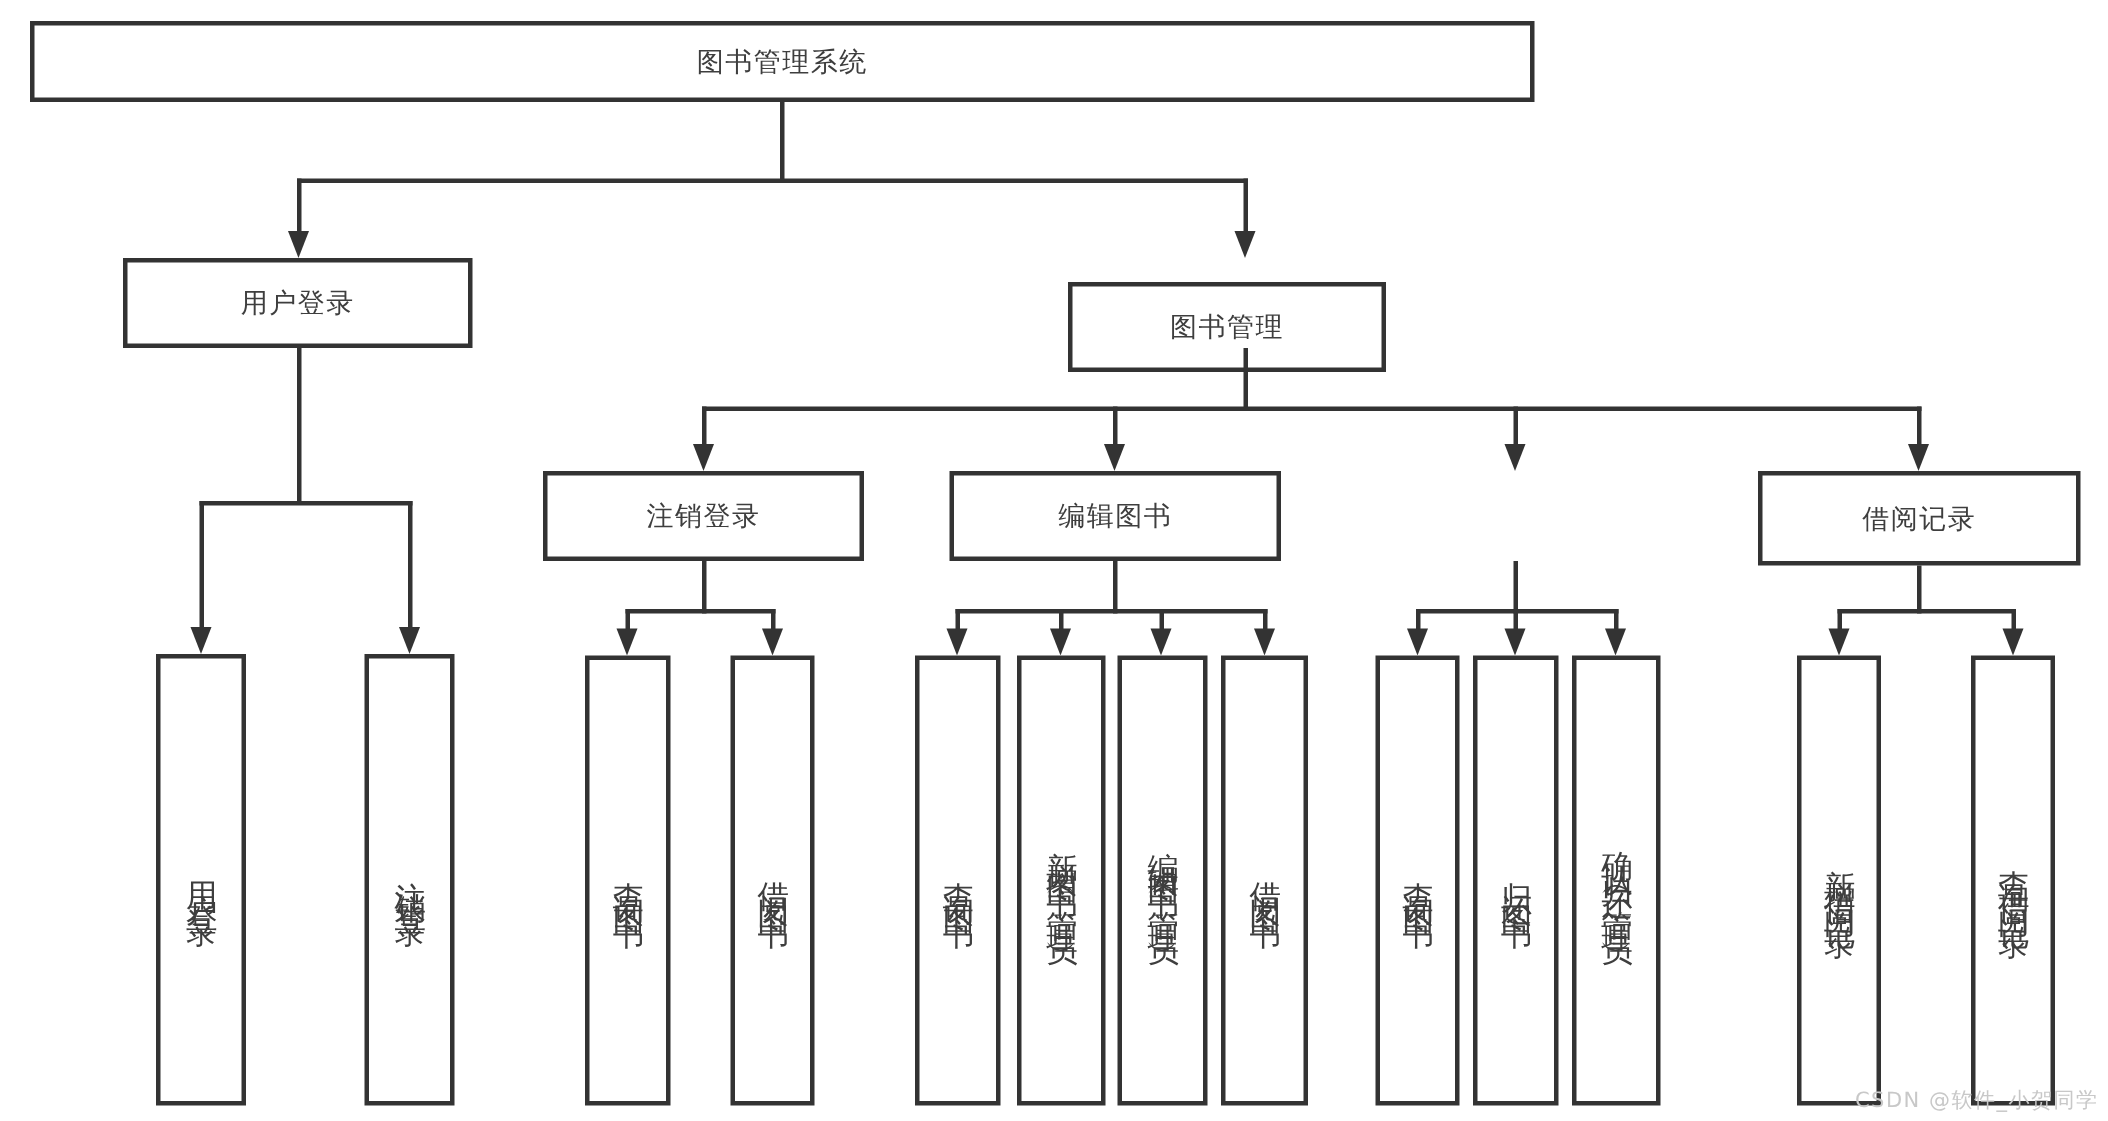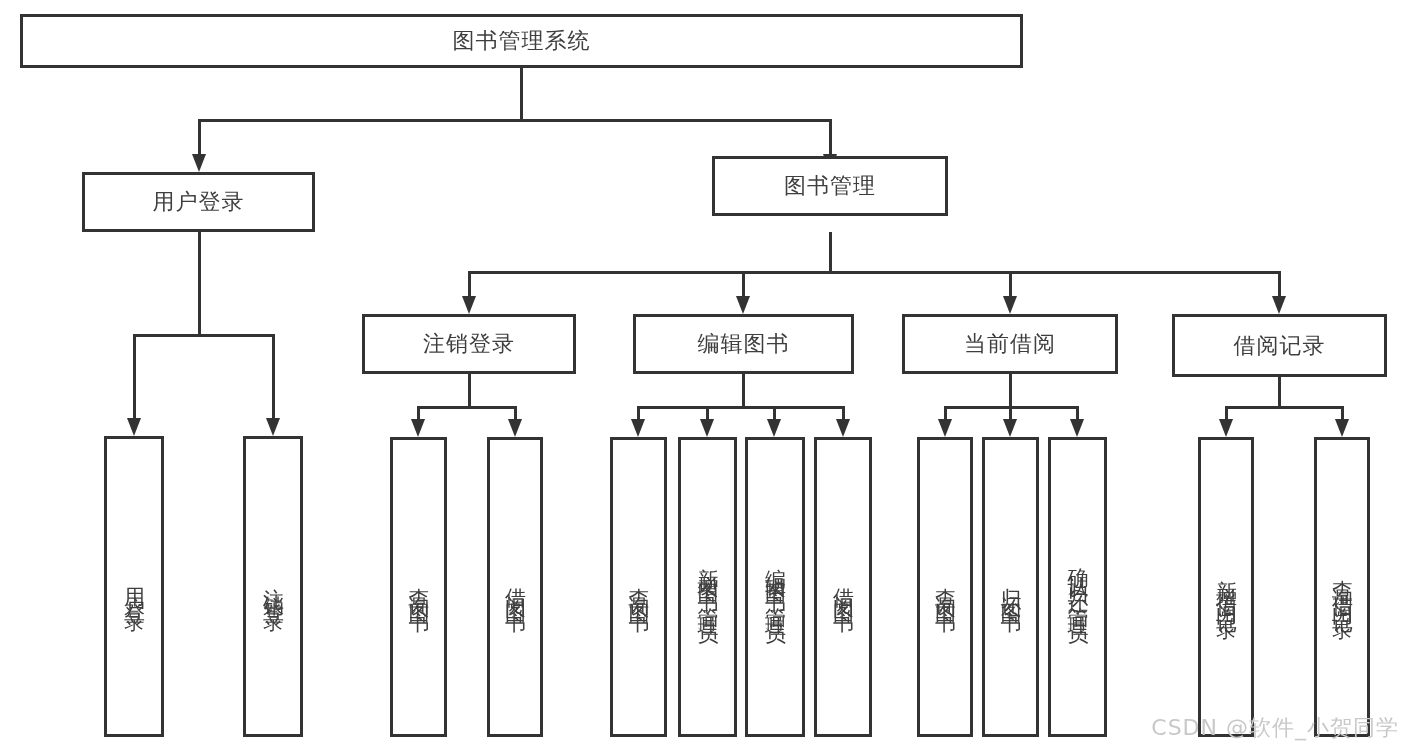--- a/index.html
+++ b/index.html
@@ -24,21 +24,21 @@
     position:absolute;
     box-sizing:border-box;
     border:3px solid var(--line);
     background:#fff;
     display:flex;
     align-items:center;
     justify-content:center;
     color:var(--text);
   }
   .node.h{
-    font-size:22px;
+    font-size:18px;
     letter-spacing:1px;
     white-space:nowrap;
   }
   .node.v{
     writing-mode:vertical-rl;
     text-orientation:mixed;
     font-size:21px;
     letter-spacing:8px;
     line-height:1;
   }
@@ -56,21 +56,21 @@
     position:absolute;
     width:0;height:0;
     border-left:7px solid transparent;
     border-right:7px solid transparent;
     border-top:18px solid var(--line);
   }
   .watermark{
     position:absolute;
     right:6px;
     bottom:4px;
-    font-size:22px;
+    font-size:14px;
     color:var(--watermark);
     letter-spacing:1px;
     z-index:10;
     white-space:nowrap;
   }
 </style>
 </head>
 <body>
 
 <div class="canvas">
@@ -82,21 +82,21 @@
   <div class="vline" style="left:520px;top:68px;height:52px"></div>
   <div class="hline" style="left:198px;top:119px;width:634px"></div>
   <div class="vline" style="left:198px;top:119px;height:37px"></div>
   <div class="arr" style="left:192px;top:154px"></div>
   <div class="vline" style="left:829px;top:119px;height:37px"></div>
   <div class="arr" style="left:823px;top:154px"></div>
 
   <div class="node h" style="left:82px;top:172px;width:233px;height:60px">
     <span>用户登录</span>
   </div>
-  <div class="node h" style="left:712px;top:156px;width:236px;height:60px">
+  <div class="node h" style="left:712px;top:188px;width:212px;height:60px">
     <span>图书管理</span>
   </div>
 
   <div class="vline" style="left:198px;top:232px;height:104px"></div>
   <div class="hline" style="left:133px;top:334px;width:142px"></div>
   <div class="vline" style="left:133px;top:334px;height:88px"></div>
   <div class="arr" style="left:127px;top:418px"></div>
   <div class="vline" style="left:272px;top:334px;height:88px"></div>
   <div class="arr" style="left:266px;top:418px"></div>
 
@@ -110,23 +110,20 @@
   <div class="arr" style="left:1003px;top:296px"></div>
   <div class="vline" style="left:1278px;top:271px;height:28px"></div>
   <div class="arr" style="left:1272px;top:296px"></div>
 
   <div class="node h" style="left:362px;top:314px;width:214px;height:60px">
     <span>注销登录</span>
   </div>
   <div class="node h" style="left:633px;top:314px;width:221px;height:60px">
     <span>编辑图书</span>
   </div>
-  <div class="node h" style="left:902px;top:314px;width:216px;height:60px">
-    <span>当前借阅</span>
-  </div>
   <div class="node h" style="left:1172px;top:314px;width:215px;height:63px">
     <span>借阅记录</span>
   </div>
 
   <div class="vline" style="left:468px;top:374px;height:35px"></div>
   <div class="hline" style="left:417px;top:406px;width:100px"></div>
   <div class="vline" style="left:417px;top:406px;height:15px"></div>
   <div class="arr" style="left:411px;top:419px"></div>
   <div class="vline" style="left:514px;top:406px;height:15px"></div>
   <div class="arr" style="left:508px;top:419px"></div>

